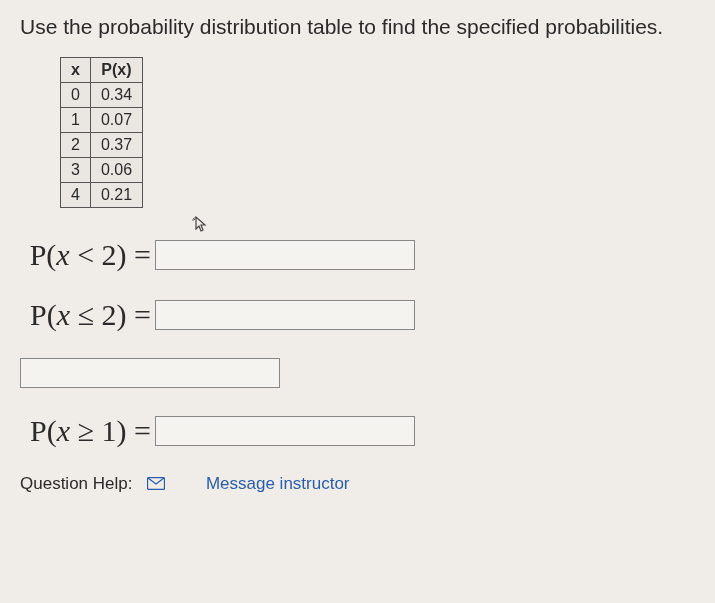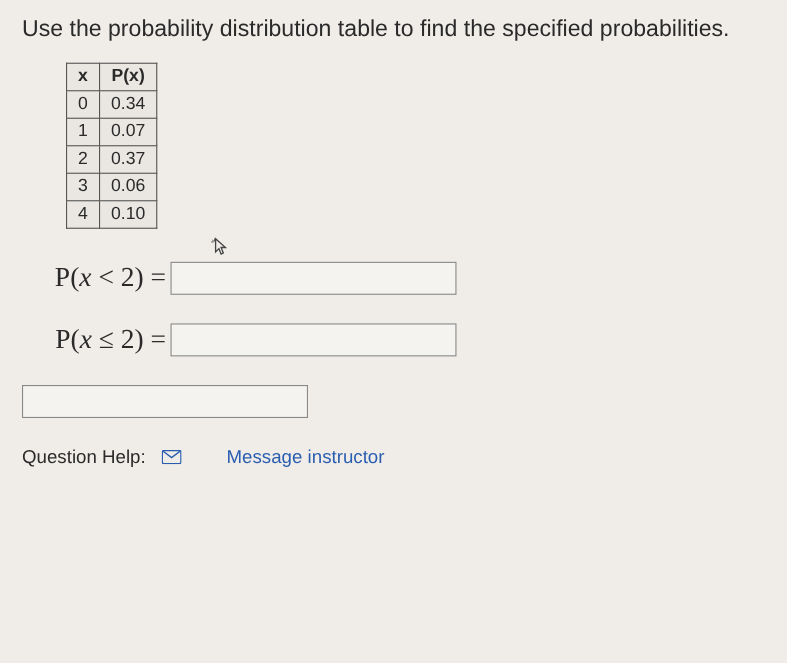--- a/index.html
+++ b/index.html
@@ -48,21 +48,21 @@
     .questions {
       margin-top: 25px;
     }
     .question-row {
       display: flex;
       align-items: center;
       margin-bottom: 26px;
     }
     .math-label {
       font-family: 'Times New Roman', serif;
-      font-size: 25px;
+      font-size: 30px;
       font-style: italic;
       min-width: 135px;
       text-align: right;
       padding-right: 4px;
     }
     .math-label .op {
       font-style: normal;
     }
     .answer-input {
       width: 260px;
@@ -113,21 +113,21 @@
     <tr>
       <td>2</td>
       <td>0.37</td>
     </tr>
     <tr>
       <td>3</td>
       <td>0.06</td>
     </tr>
     <tr>
       <td>4</td>
-      <td>0.10</td>
+      <td>0.21</td>
     </tr>
   </tbody>
     </table>
   <span class="cursor-icon">
     <svg width="20" height="22" viewBox="0 0 20 22">
       <path d="M6 2 L6 14 L9 11 L11 16 L13 15 L11 10 L15 10 Z" fill="none" stroke="#444" stroke-width="1.2"></path>
       <path d="M2 5 L4 5 M3 3 L5 5 M5 2 L5 4" stroke="#444" stroke-width="0.8"></path>
     </svg>
   </span>
 </div>
@@ -137,20 +137,24 @@
     <span class="math-label"><span class="op">P(</span>x <span class="op">&lt; 2) =</span></span>
     <input type="text" class="answer-input" style="">
   </div>
   <div class="question-row">
     <span class="math-label"><span class="op">P(</span>x <span class="op">≤ 2) =</span></span>
     <input type="text" class="answer-input" style="">
   </div>
   <div class="question-row">
     <input type="text" class="answer-input" style="">
   </div>
+  <div class="question-row">
+    <span class="math-label"><span class="op">P(</span>x <span class="op">≥ 1) =</span></span>
+    <input type="text" class="answer-input" style="">
+  </div>
 </div>
 
 <div class="help-row">
   <span class="help-label">Question Help:</span>
   <span class="mail-icon">
     <svg width="18" height="13" viewBox="0 0 18 13">
       <rect x="0.5" y="0.5" width="17" height="12" rx="1.5" fill="none" stroke="#2a5db0" stroke-width="1.3"></rect>
       <path d="M1 1 L9 7 L17 1" fill="none" stroke="#2a5db0" stroke-width="1.3"></path>
     </svg>
   </span>

